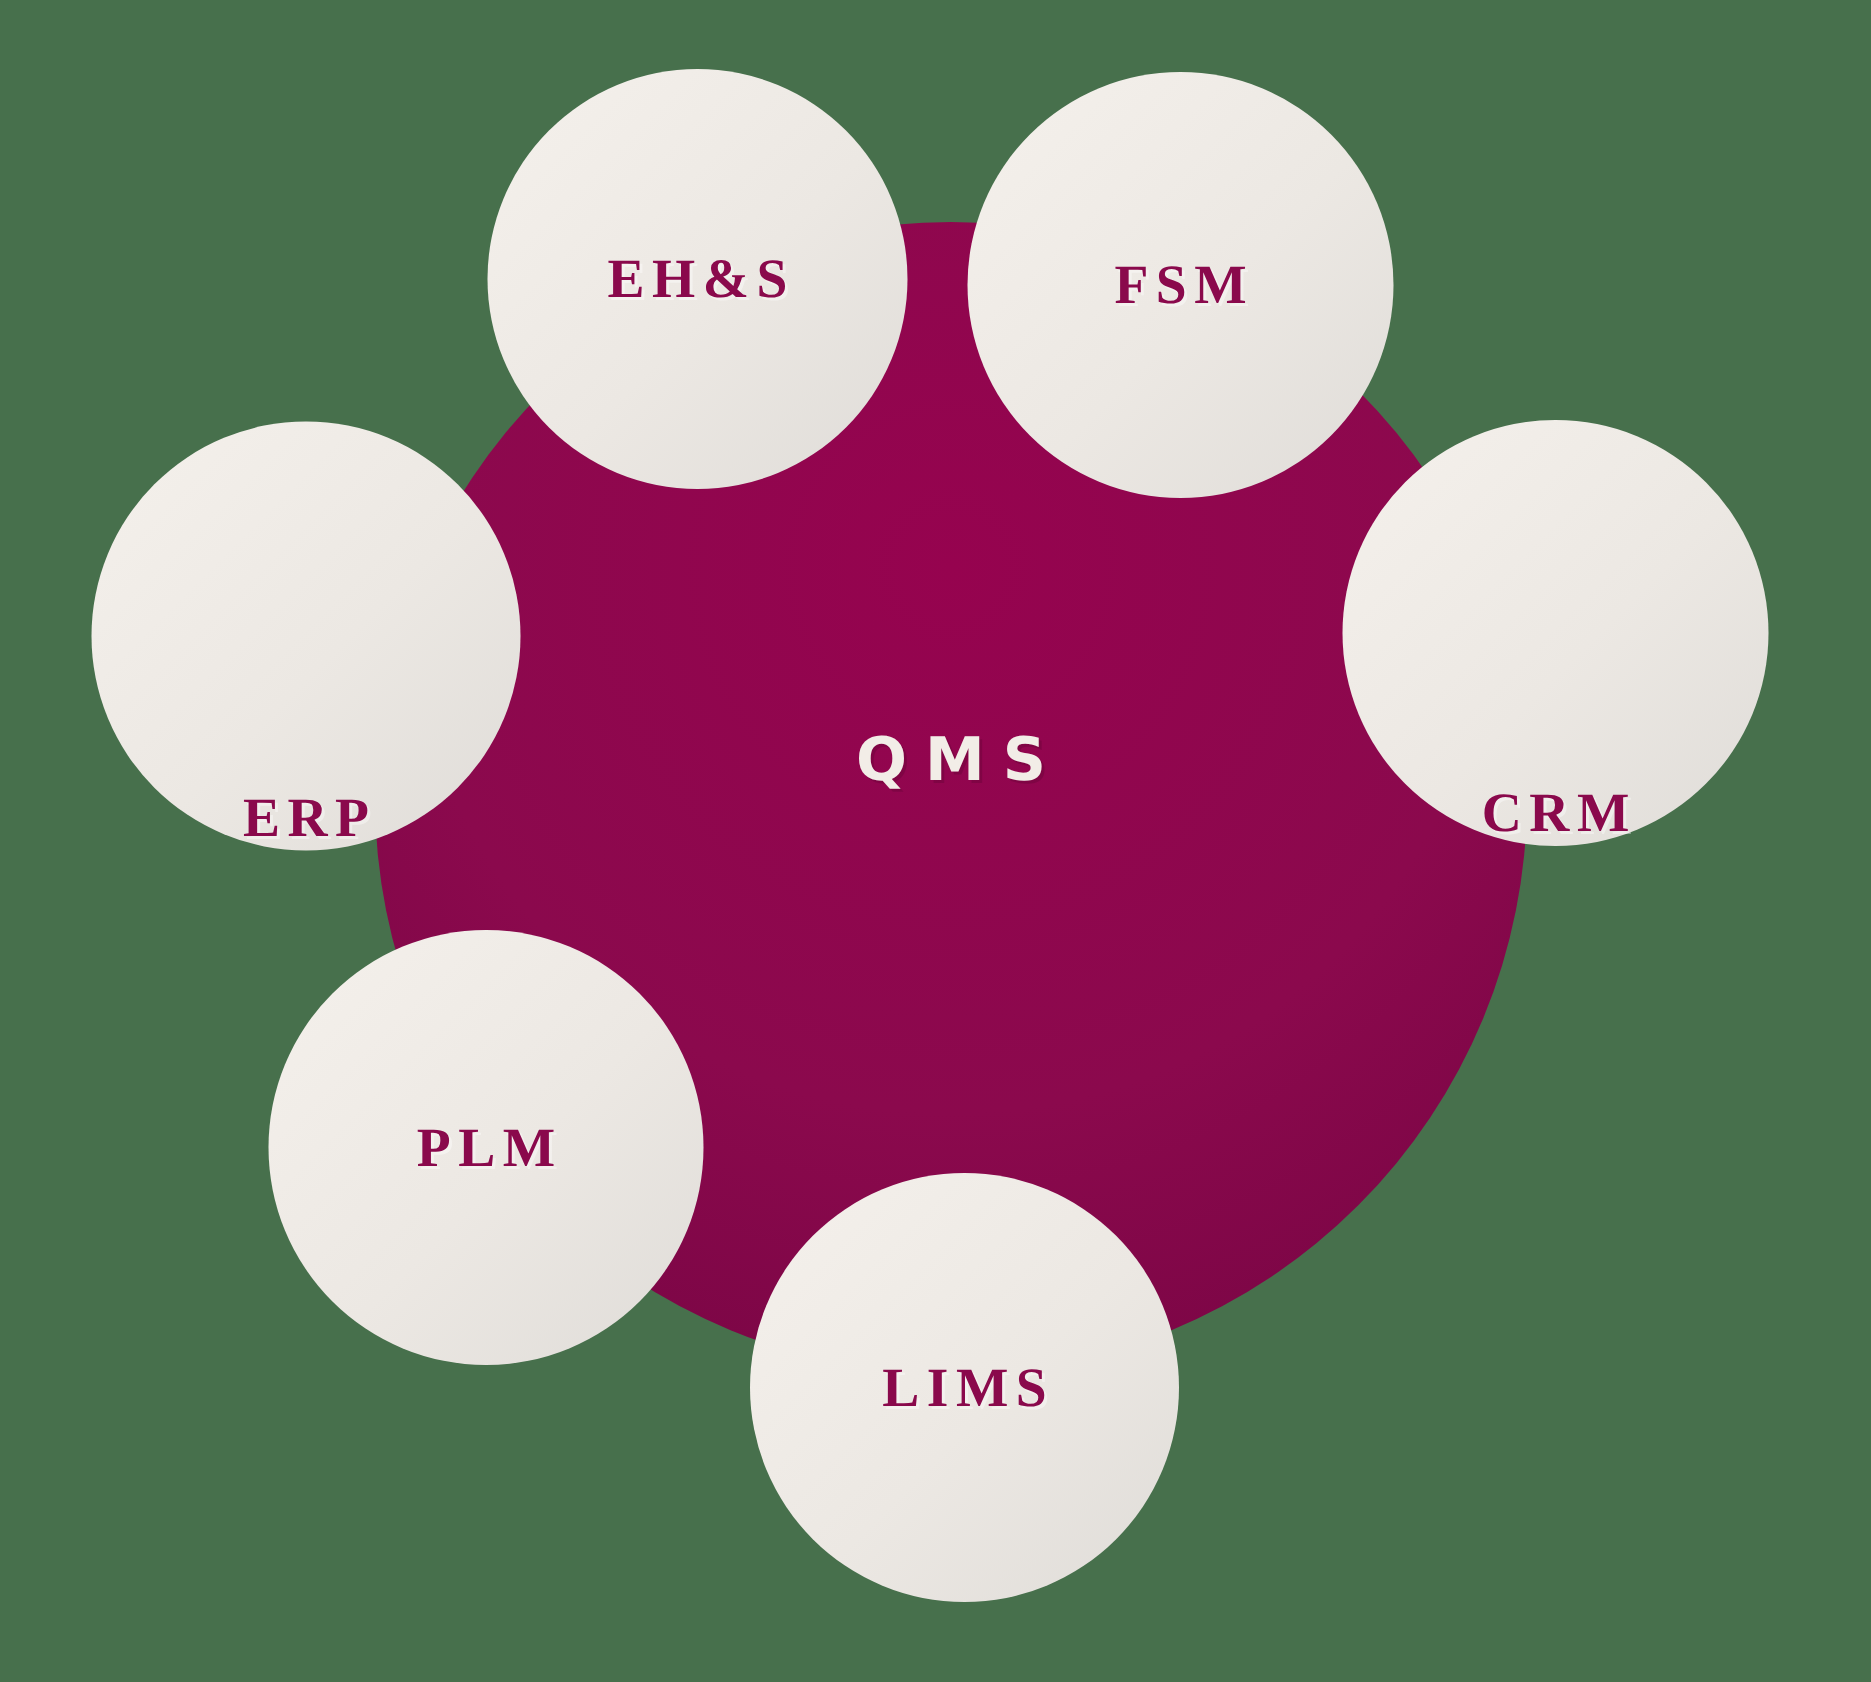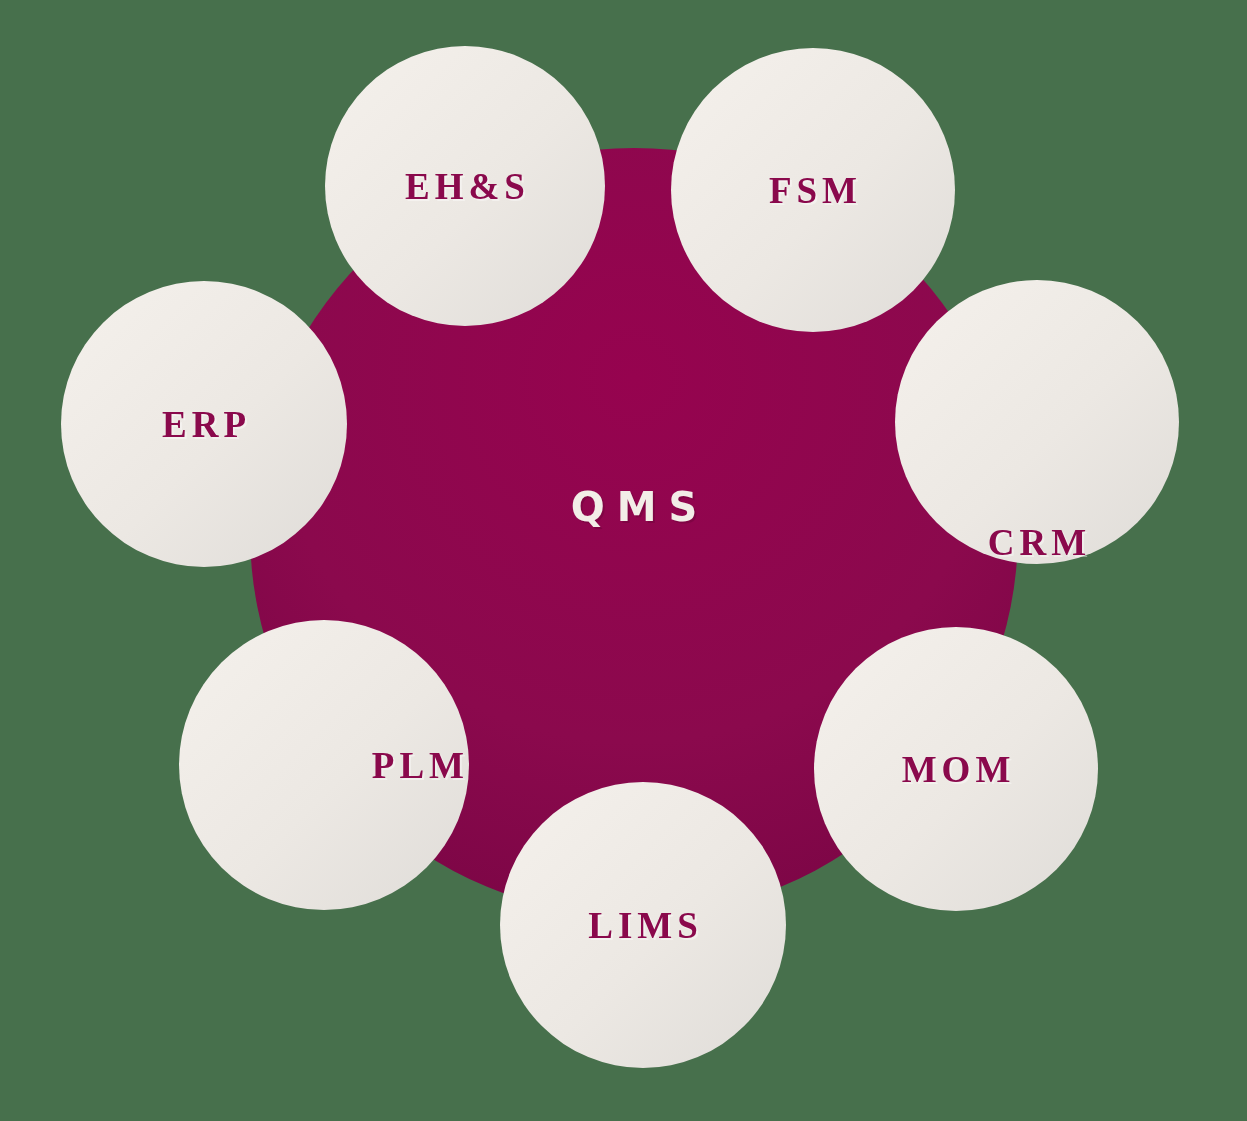--- a/index.html
+++ b/index.html
@@ -58,26 +58,26 @@
     color: var(--labelText, #8A094C);
     font-size: 37px;
     font-weight: bold;
     letter-spacing: 5px;
     padding-left: 5px;
     text-shadow: 2px 2px 0 rgba(255,255,255,0.40);
     white-space: nowrap;
   }
   
   .sat-ehs  { left: 325px; top: 46px;  width: 280px; height: 280px; }
-  .sat-fsm  { left: 671px; top: 48px;  width: 284px; height: 284px; }
+  .sat-fsm  { left: 645px; top: 48px;  width: 284px; height: 284px; }
   .sat-crm  { left: 895px; top: 280px; width: 284px; height: 284px; align-items: flex-end; }
   .sat-mom  { left: 814px; top: 627px; width: 284px; height: 284px; }
   .sat-lims { left: 500px; top: 782px; width: 286px; height: 286px; }
-  .sat-plm  { left: 179px; top: 620px; width: 290px; height: 290px; justify-content: flex-end; }
-  .sat-erp  { left: 61px;  top: 281px; width: 286px; height: 286px; }
+  .sat-plm  { left: 179px; top: 620px; width: 290px; height: 290px; }
+  .sat-erp  { left: 61px;  top: 281px; width: 286px; height: 286px; align-items: flex-end; }
 </style>
 </head>
 <body>
 
 <div class="canvas">
 
   <div class="center-circle">
     <span class="center-label">QMS</span>
   </div>
 
@@ -86,23 +86,20 @@
   </div>
 
   <div class="sat sat-fsm">
     <span class="sat-label">FSM</span>
   </div>
 
   <div class="sat sat-crm">
     <span class="sat-label">CRM</span>
   </div>
 
-  <div class="sat sat-mom">
-    <span class="sat-label">MOM</span>
-  </div>
 
   <div class="sat sat-lims">
     <span class="sat-label">LIMS</span>
   </div>
 
   <div class="sat sat-plm">
     <span class="sat-label">PLM</span>
   </div>
 
   <div class="sat sat-erp">

